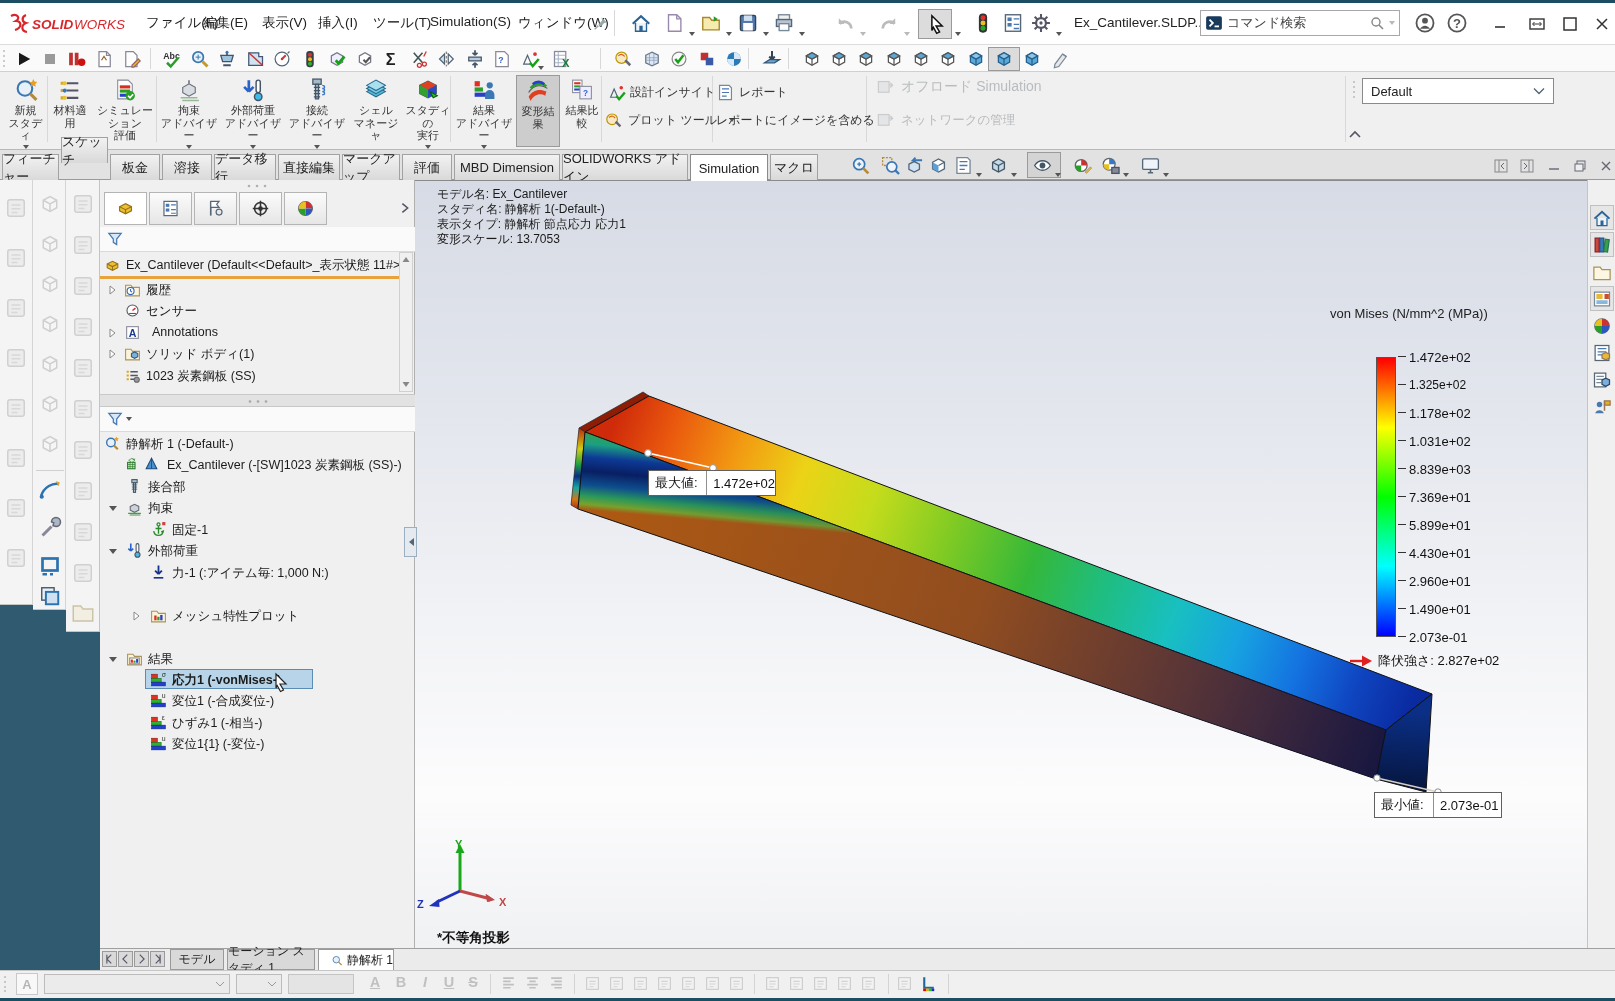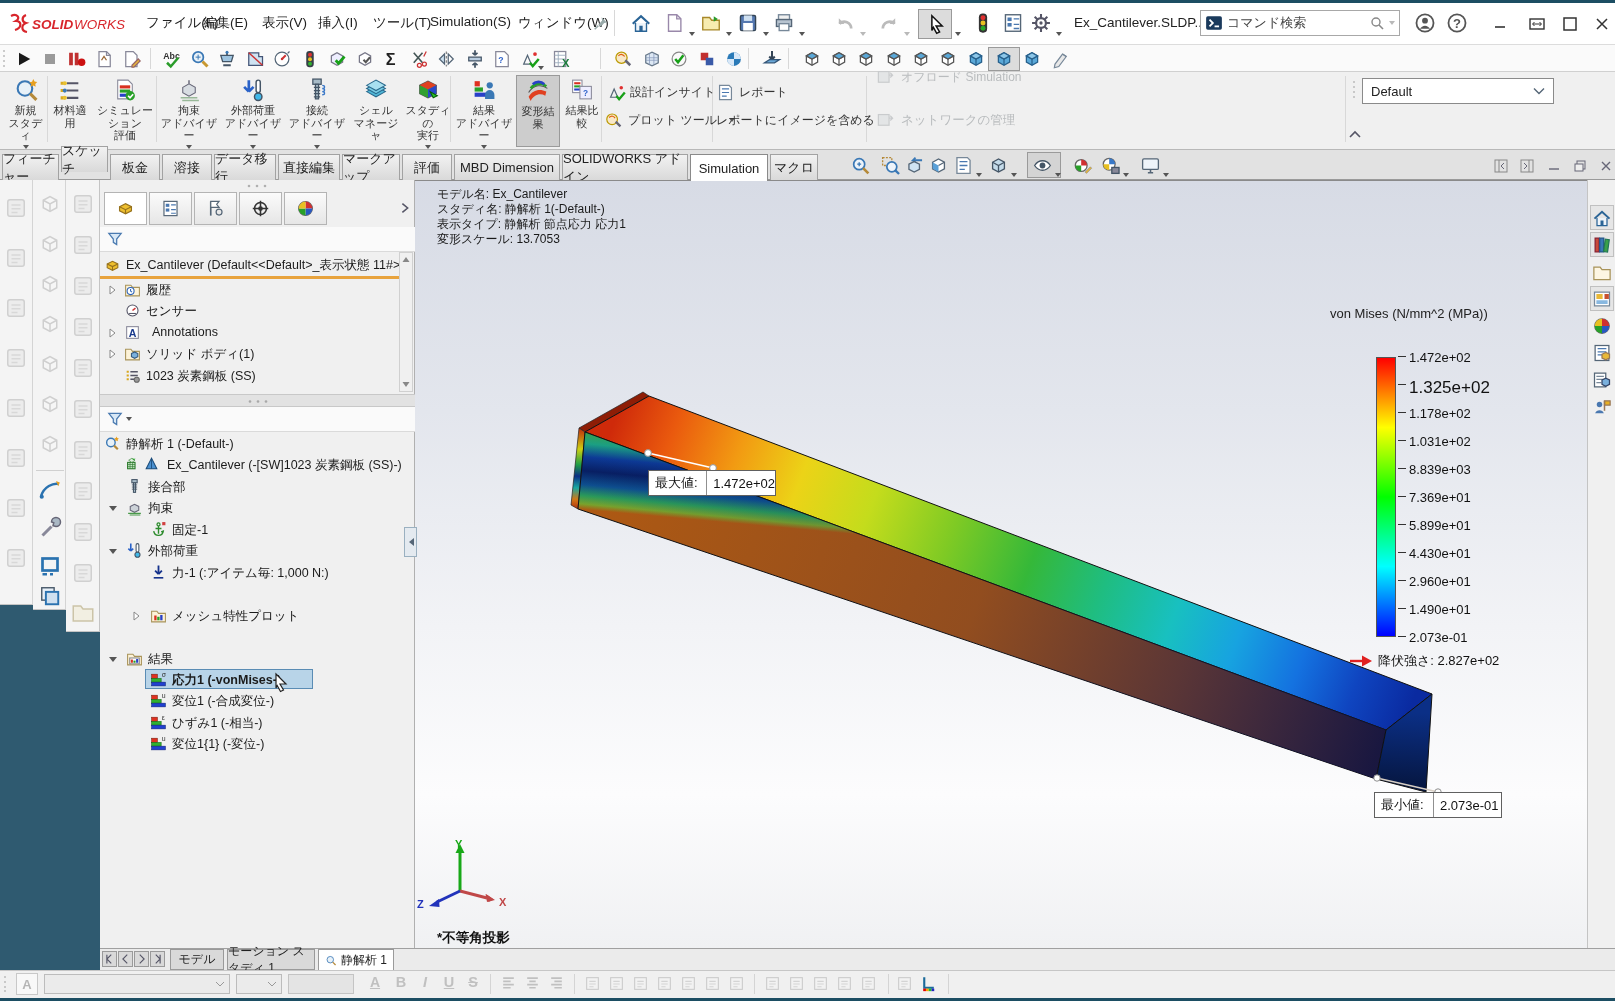--- a/index.html
+++ b/index.html
@@ -569,21 +569,21 @@
     </div>
     <div class="abs" style="left: 712px; top: 108px; width: 150px; height: 24px; display: flex; align-items: center; gap: 4px; font-size: 12px; color: rgb(51, 51, 51);">
       <svg width="19" height="19" viewBox="0 0 16 16">
         <rect x="2" y="2.5" width="12" height="11" fill="#fff" stroke="#789"></rect>
         <rect x="3.5" y="4" width="5" height="4" fill="#e8b838"></rect>
         <rect x="3.5" y="9" width="9" height="3" fill="#88b8e0"></rect>
         <rect x="10" y="4" width="3.5" height="4" fill="#c85030"></rect>
       </svg>
       <span style="white-space:nowrap">レポートにイメージを含める</span>
     </div>
-    <div class="abs" style="left: 876px; top: 66px; width: 220px; height: 22px; display: flex; align-items: center; gap: 6px; font-size: 12px; color: rgb(185, 188, 190);">
+    <div class="abs" style="left: 876px; top: 76px; width: 220px; height: 22px; display: flex; align-items: center; gap: 6px; font-size: 14px; color: rgb(185, 188, 190);">
       <svg width="19" height="19" viewBox="0 0 16 16">
         <rect x="2" y="3" width="9" height="9" fill="#e3e5e6" stroke="#c9cbcd"></rect>
         <path d="M11 6h3M12 4l2 2-2 2" stroke="#c9cbcd" fill="none"></path>
       </svg>
       <span style="white-space:nowrap">オフロード Simulation</span>
     </div>
     <div class="abs" style="left: 876px; top: 109px; width: 220px; height: 22px; display: flex; align-items: center; gap: 6px; font-size: 12.5px; color: rgb(185, 188, 190);">
       <svg width="19" height="19" viewBox="0 0 16 16">
         <rect x="2" y="3" width="9" height="9" fill="#e3e5e6" stroke="#c9cbcd"></rect>
         <path d="M11 6h3M12 4l2 2-2 2" stroke="#c9cbcd" fill="none"></path>
@@ -606,21 +606,21 @@
     </div>
     <div class="abs" style="left: 1346px; top: 128px; width: 18px; height: 14px;">
       <svg width="18" height="14" viewBox="0 0 18 14">
         <path d="M4 9l5-5 5 5" stroke="#556" stroke-width="1.6" fill="none"></path>
       </svg>
     </div>
     <div class="abs" style="left: 0px; top: 150px; width: 1615px; height: 30px; background: rgb(226, 226, 226); border-bottom: 1px solid rgb(154, 154, 154);"></div>
     <div class="abs tab" style="left: 2px; top: 154px; width: 57px; height: 26px;">
       <span>フィーチャー</span>
     </div>
-    <div class="abs tab" style="left: 61px; top: 146px; width: 47px; height: 26px;">
+    <div class="abs tab" style="left: 61px; top: 137px; width: 47px; height: 26px;">
       <span>スケッチ</span>
     </div>
     <div class="abs tab" style="left: 110px; top: 154px; width: 50px; height: 26px;">
       <span>板金</span>
     </div>
     <div class="abs tab" style="left: 162px; top: 154px; width: 50px; height: 26px;">
       <span>溶接</span>
     </div>
     <div class="abs tab" style="left: 214px; top: 154px; width: 62px; height: 26px;">
       <span>データ移行</span>
@@ -1334,21 +1334,21 @@
     <div class="abs" style="left: 1374px; top: 792px; width: 128px; height: 26px; background: rgb(255, 255, 255); border: 1px solid rgb(96, 96, 96); display: flex; z-index: 5;">
       <div class="cell" style="width:52px;padding-left:6px;border-right:1px solid #909090">最小値:</div>
       <div class="cell" style="padding-left:6px">2.073e-01</div>
     </div>
     <div class="abs" style="left: 1330px; top: 306px; width: 240px; height: 345px; z-index: 3;">
       <div style="font-size:13px;color:#222;white-space:nowrap">von Mises (N/mm^2 (MPa))</div>
       <div class="abs" style="left:46px;top:51px;width:20px;height:280px;border:1px solid #555;background:linear-gradient(to bottom,#ff0000 0%,#ff8000 12.5%,#ffff00 25%,#80ff00 37.5%,#00ff00 50%,#00ff80 62.5%,#00ffff 75%,#0080ff 87.5%,#0000ff 100%)"></div>
       <div class="abs" style="left:68px;top:50px;width:8px;height:1px;background:#333"></div>
       <div class="abs" style="left:79px;top:44px;font-size:13px;color:#111;white-space:nowrap">1.472e+02</div>
       <div class="abs" style="left:68px;top:78px;width:8px;height:1px;background:#333"></div>
-      <div class="abs" style="left:79px;top:72px;font-size:17px;color:#111;white-space:nowrap">1.325e+02</div>
+      <div class="abs" style="left:79px;top:72px;font-size:12px;color:#111;white-space:nowrap">1.325e+02</div>
       <div class="abs" style="left:68px;top:106px;width:8px;height:1px;background:#333"></div>
       <div class="abs" style="left:79px;top:100px;font-size:13px;color:#111;white-space:nowrap">1.178e+02</div>
       <div class="abs" style="left:68px;top:134px;width:8px;height:1px;background:#333"></div>
       <div class="abs" style="left:79px;top:128px;font-size:13px;color:#111;white-space:nowrap">1.031e+02</div>
       <div class="abs" style="left:68px;top:162px;width:8px;height:1px;background:#333"></div>
       <div class="abs" style="left:79px;top:156px;font-size:13px;color:#111;white-space:nowrap">8.839e+03</div>
       <div class="abs" style="left:68px;top:190px;width:8px;height:1px;background:#333"></div>
       <div class="abs" style="left:79px;top:184px;font-size:13px;color:#111;white-space:nowrap">7.369e+01</div>
       <div class="abs" style="left:68px;top:218px;width:8px;height:1px;background:#333"></div>
       <div class="abs" style="left:79px;top:212px;font-size:13px;color:#111;white-space:nowrap">5.899e+01</div>
@@ -1461,21 +1461,21 @@
       <svg width="13" height="14" viewBox="0 0 14 16">
         <path d="M5 3l5 5-5 5M10 3v10" stroke="#556" fill="none" stroke-width="1.3"></path>
       </svg>
     </div>
     <div class="abs" style="left: 170px; top: 949px; width: 54px; height: 21px; display: flex; align-items: center; justify-content: center; font-size: 12px; color: rgb(34, 34, 34); border: 1px solid rgb(154, 154, 154); background: rgb(217, 217, 217);">
       <span>モデル</span>
     </div>
     <div class="abs" style="left: 227px; top: 949px; width: 88px; height: 21px; display: flex; align-items: center; justify-content: center; font-size: 12px; color: rgb(34, 34, 34); border: 1px solid rgb(154, 154, 154); background: rgb(217, 217, 217);">
       <span>モーション スタディ 1</span>
     </div>
-    <div class="abs" style="left: 318px; top: 949px; width: 76px; height: 21px; display: flex; align-items: center; justify-content: center; font-size: 12px; color: rgb(34, 34, 34); border-top: 1px solid rgb(154, 154, 154); border-right: 1px solid rgb(154, 154, 154); border-left: 1px solid rgb(154, 154, 154); border-image: initial; background: rgb(255, 255, 255); border-bottom: none; z-index: 4;">
+    <div class="abs" style="left: 318px; top: 949px; width: 76px; height: 21px; display: flex; align-items: center; justify-content: flex-end; font-size: 12px; color: rgb(34, 34, 34); border-top: 1px solid rgb(154, 154, 154); border-right: 1px solid rgb(154, 154, 154); border-left: 1px solid rgb(154, 154, 154); border-image: initial; background: rgb(255, 255, 255); border-bottom: none; z-index: 4;">
       <svg width="13" height="13" viewBox="0 0 16 16" style="margin-right:3px">
         <circle cx="6.5" cy="7" r="4" fill="#e8f1f8" stroke="#3a78b5"></circle>
         <path d="M9.5 10l3.5 3.5" stroke="#b58a3a" stroke-width="1.6"></path>
       </svg>
       <span>静解析 1</span>
     </div>
     <div class="abs" style="left: 0px; top: 970px; width: 1615px; height: 28px; background: rgb(240, 240, 240); border-top: 1px solid rgb(198, 198, 198);"></div>
     <div class="abs" style="left: 3px; top: 974px; width: 6px; height: 20px;">
       <svg width="6" height="20">
         <circle cx="2" cy="3" r="1" fill="#bbb"></circle>

